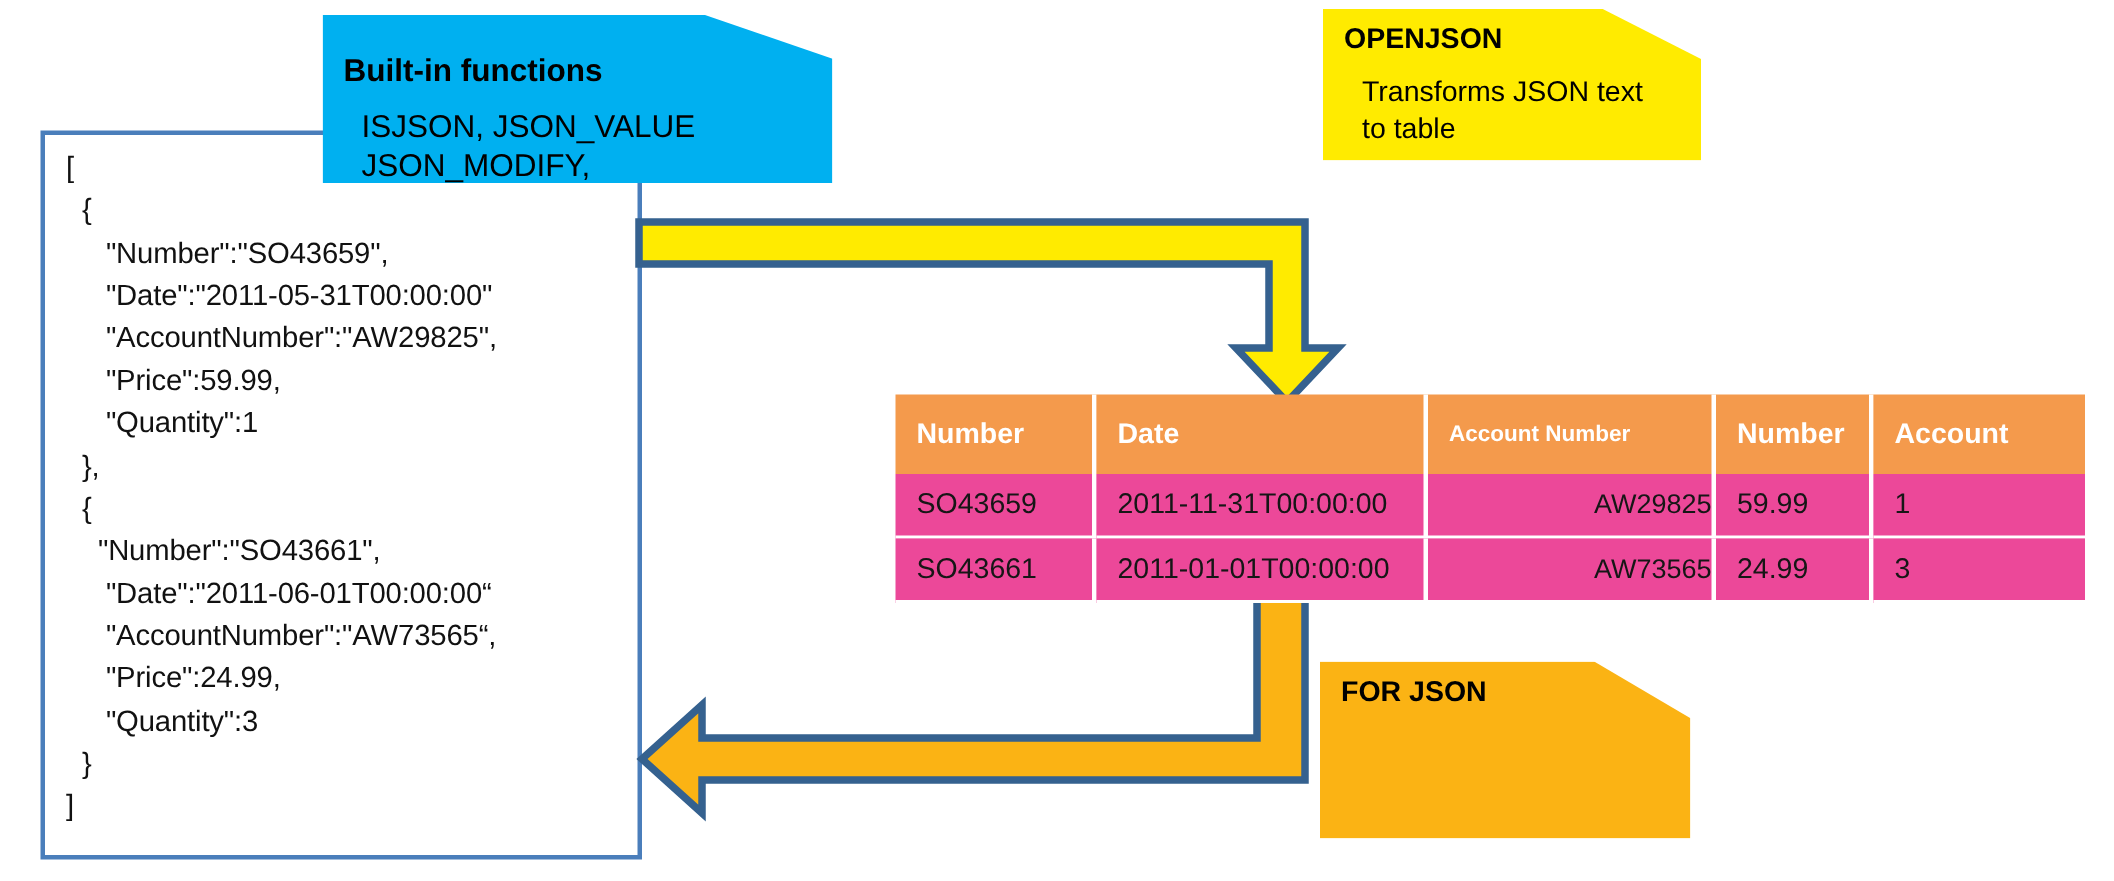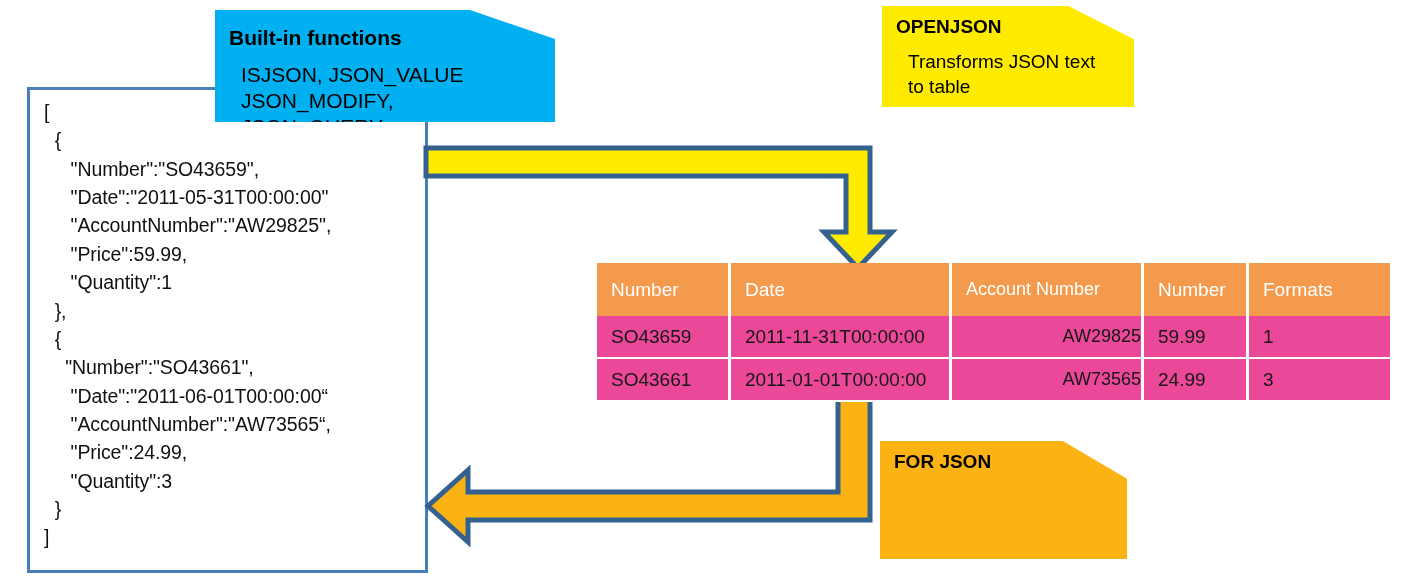--- a/index.html
+++ b/index.html
@@ -66,21 +66,21 @@
 
   #callout-builtin {
     left: 215px;
     top: 10px;
     width: 340px;
     height: 112px;
   }
   #callout-builtin .body {
     background: #00b0f0;
     clip-path: polygon(0 0, 75% 0, 100% 26%, 100% 100%, 0 100%);
-    padding-top: 16px;
+    padding-top: 26px;
   }
   #callout-builtin .title { font-size: 21px; line-height: 1.12; }
   #callout-builtin .desc  { font-size: 21px; line-height: 1.25; }
 
   #callout-openjson {
     left: 870px;
     top: 6px;
     width: 264px;
     height: 101px;
     padding-left: 12px;
@@ -122,30 +122,30 @@
     top: 263px;
     width: 793px;
     z-index: 5;
     border-collapse: separate;
     border-spacing: 0;
     table-layout: fixed;
   }
   #result-table th {
     background: #f49a4c;
     color: #ffffff;
-    font-weight: normal;
+    font-weight: bold;
     text-align: left;
     height: 53px;
     padding: 0 0 0 14px;
     border-right: 3px solid #ffffff;
     font-size: 19px;
     vertical-align: middle;
   }
   #result-table th:last-child { border-right: none; }
-  #result-table th.small { font-size: 18px; }
+  #result-table th.small { font-size: 15px; }
   #result-table td {
     background: #ec4899;
     color: #161616;
     height: 41px;
     padding: 0 0 0 14px;
     font-size: 19px;
     border-right: 3px solid #ffffff;
     border-bottom: 2px solid #ffffff;
     vertical-align: middle;
   }
@@ -217,21 +217,21 @@
         <col class="col-account">
         <col class="col-price">
         <col class="col-quantity">
     </colgroup>
     <thead>
       <tr>
         <th>Number</th>
         <th>Date</th>
         <th class="small">Account Number</th>
         <th>Number</th>
-        <th>Formats</th>
+        <th>Account</th>
       </tr>
     </thead>
     <tbody>
       <tr>
         <td>SO43659</td>
         <td>2011-11-31T00:00:00</td>
         <td class="alt">AW29825</td>
         <td>59.99</td>
         <td>1</td>
       </tr>

